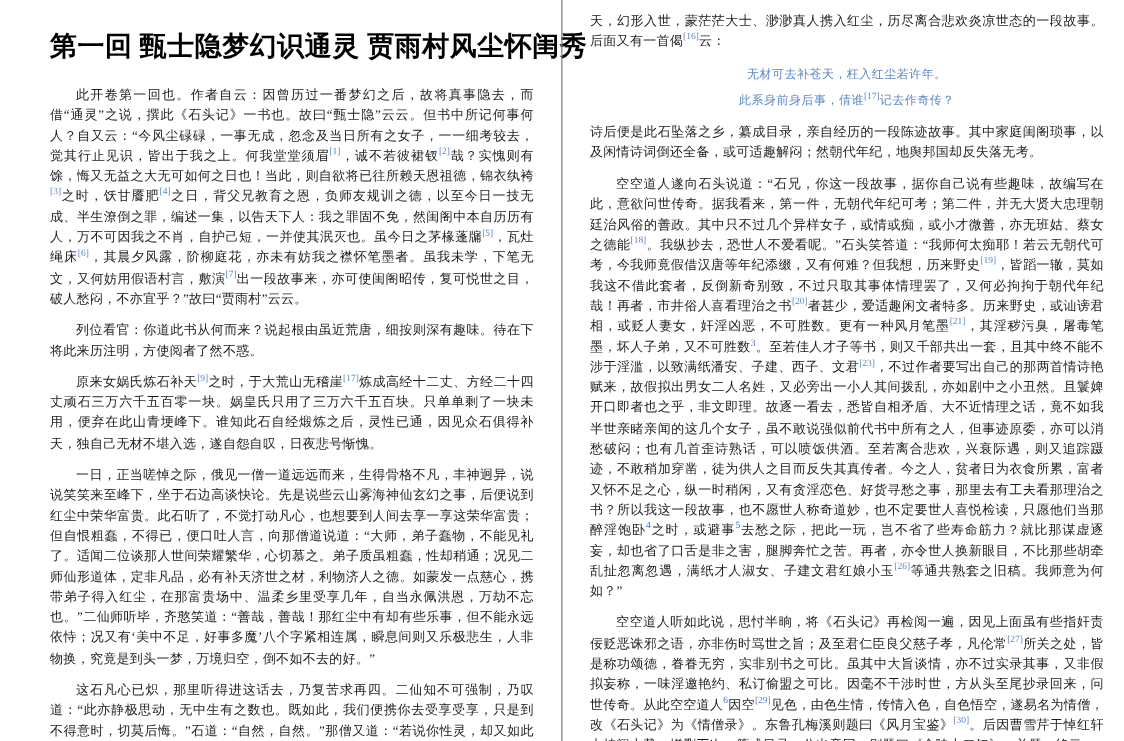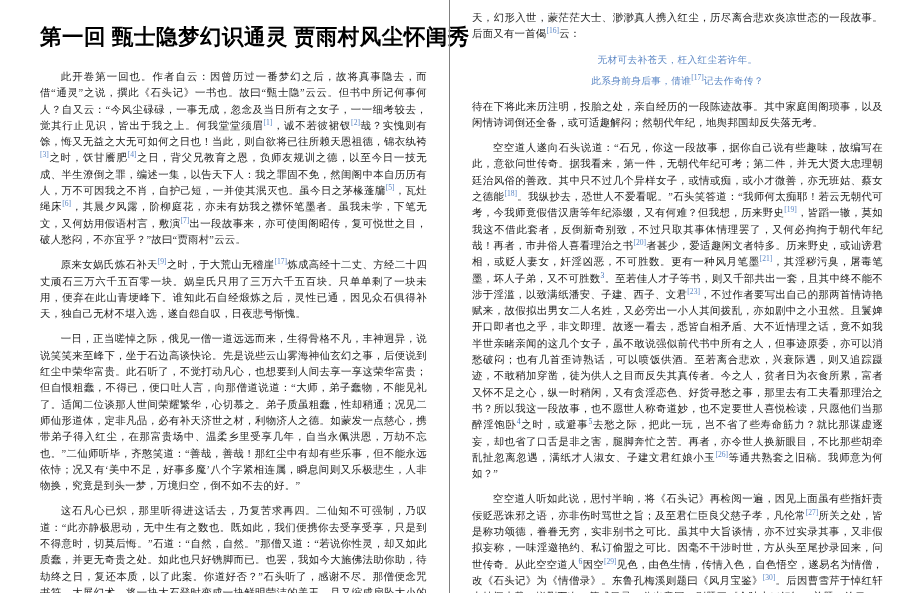--- a/index.html
+++ b/index.html
@@ -107,30 +107,31 @@
 </style>
 </head>
 <body>
 
 <div class="page">
   <div class="columns">
 
     <div class="col col-left">
       <h1 class="chapter-title">第一回 甄士隐梦幻识通灵 贾雨村风尘怀闺秀</h1>
       <p class="body-text">此开卷第一回也。作者自云：因曾历过一番梦幻之后，故将真事隐去，而借“通灵”之说，撰此《石头记》一书也。故曰“甄士隐”云云。但书中所记何事何人？自又云：“今风尘碌碌，一事无成，忽念及当日所有之女子，一一细考较去，觉其行止见识，皆出于我之上。何我堂堂须眉<span class="fn">[1]</span>，诚不若彼裙钗<span class="fn">[2]</span>哉？实愧则有馀，悔又无益之大无可如何之日也！当此，则自欲将已往所赖天恩祖德，锦衣纨袴<span class="fn">[3]</span>之时，饫甘餍肥<span class="fn">[4]</span>之日，背父兄教育之恩，负师友规训之德，以至今日一技无成、半生潦倒之罪，编述一集，以告天下人：我之罪固不免，然闺阁中本自历历有人，万不可因我之不肖，自护己短，一并使其泯灭也。虽今日之茅椽蓬牖<span class="fn">[5]</span>，瓦灶绳床<span class="fn">[6]</span>，其晨夕风露，阶柳庭花，亦未有妨我之襟怀笔墨者。虽我未学，下笔无文，又何妨用假语村言，敷演<span class="fn">[7]</span>出一段故事来，亦可使闺阁昭传，复可悦世之目，破人愁闷，不亦宜乎？”故曰“贾雨村”云云。</p>
+      <p class="body-text">列位看官：你道此书从何而来？说起根由虽近荒唐，细按则深有趣味。待在下将此来历注明，方使阅者了然不惑。</p>
       <p class="body-text">原来女娲氏炼石补天<span class="fn">[9]</span>之时，于大荒山无稽崖<span class="fn">[17]</span>炼成高经十二丈、方经二十四丈顽石三万六千五百零一块。娲皇氏只用了三万六千五百块。只单单剩了一块未用，便弃在此山青埂峰下。谁知此石自经煅炼之后，灵性已通，因见众石俱得补天，独自己无材不堪入选，遂自怨自叹，日夜悲号惭愧。</p>
       <p class="body-text">一日，正当嗟悼之际，俄见一僧一道远远而来，生得骨格不凡，丰神迥异，说说笑笑来至峰下，坐于石边高谈快论。先是说些云山雾海神仙玄幻之事，后便说到红尘中荣华富贵。此石听了，不觉打动凡心，也想要到人间去享一享这荣华富贵；但自恨粗蠢，不得已，便口吐人言，向那僧道说道：“大师，弟子蠢物，不能见礼了。适闻二位谈那人世间荣耀繁华，心切慕之。弟子质虽粗蠢，性却稍通；况见二师仙形道体，定非凡品，必有补天济世之材，利物济人之德。如蒙发一点慈心，携带弟子得入红尘，在那富贵场中、温柔乡里受享几年，自当永佩洪恩，万劫不忘也。”二仙师听毕，齐憨笑道：“善哉，善哉！那红尘中有却有些乐事，但不能永远依恃；况又有‘美中不足，好事多魔’八个字紧相连属，瞬息间则又乐极悲生，人非物换，究竟是到头一梦，万境归空，倒不如不去的好。”</p>
       <p class="body-text">这石凡心已炽，那里听得进这话去，乃复苦求再四。二仙知不可强制，乃叹道：“此亦静极思动，无中生有之数也。既如此，我们便携你去受享受享，只是到不得意时，切莫后悔。”石道：“自然，自然。”那僧又道：“若说你性灵，却又如此质蠢，并更无奇贵之处。如此也只好镌脚而已。也罢，我如今大施佛法助你助，待劫终之日，复还本质，以了此案。你道好否？”石头听了，感谢不尽。那僧便念咒书符，大展幻术，将一块大石登时变成一块鲜明莹洁的美玉，且又缩成扇坠大小的可佩可拿。那僧托于掌上，笑道：“形体倒也是个宝物了！还只没有实在的好处，须得再镌上数字，使人一见便知是奇物方妙。然后携你到那昌明隆盛之邦，诗礼簪缨之族，花柳繁华地，温柔富贵乡去安身乐业。”石头听了，喜不能禁，乃问：“不知赐了弟子那几件奇处，又不知携了弟子到何地方？望乞明示，使弟子不惑。”那僧笑道：“你且莫问，日后自然明白的。”说着，便袖了这石，同那道人飘然而去，竟不知投奔何方何舍。</p>
 
     </div>
 
     <div class="col col-right">
       <p class="body-text no-indent">天，幻形入世，蒙茫茫大士、渺渺真人携入红尘，历尽离合悲欢炎凉世态的一段故事。后面又有一首偈<span class="fn">[16]</span>云：</p>
       <p class="poem-line first">无材可去补苍天，枉入红尘若许年。</p>
       <p class="poem-line last">此系身前身后事，倩谁<span class="fn">[17]</span>记去作奇传？</p>
-      <p class="body-text no-indent">待在下将此来历注明，投胎之处，亲自经历的一段陈迹故事。其中家庭闺阁琐事，以及闲情诗词倒还全备，或可适趣解闷；然朝代年纪，地舆邦国却反失落无考。</p>
+      <p class="body-text no-indent">诗后便是此石坠落之乡，纂成目录，亲自经历的一段陈迹故事。其中家庭闺阁琐事，以及闲情诗词倒还全备，或可适趣解闷；然朝代年纪，地舆邦国却反失落无考。</p>
       <p class="body-text">空空道人遂向石头说道：“石兄，你这一段故事，据你自己说有些趣味，故编写在此，意欲问世传奇。据我看来，第一件，无朝代年纪可考；第二件，并无大贤大忠理朝廷治风俗的善政。其中只不过几个异样女子，或情或痴，或小才微善，亦无班姑、蔡女之德能<span class="fn">[18]</span>。我纵抄去，恐世人不爱看呢。”石头笑答道：“我师何太痴耶！若云无朝代可考，今我师竟假借汉唐等年纪添缀，又有何难？但我想，历来野史<span class="fn">[19]</span>，皆蹈一辙，莫如我这不借此套者，反倒新奇别致，不过只取其事体情理罢了，又何必拘拘于朝代年纪哉！再者，市井俗人喜看理治之书<span class="fn">[20]</span>者甚少，爱适趣闲文者特多。历来野史，或讪谤君相，或贬人妻女，奸淫凶恶，不可胜数。更有一种风月笔墨<span class="fn">[21]</span>，其淫秽污臭，屠毒笔墨，坏人子弟，又不可胜数<span class="sup-num">3</span>。至若佳人才子等书，则又千部共出一套，且其中终不能不涉于淫滥，以致满纸潘安、子建、西子、文君<span class="fn">[23]</span>，不过作者要写出自己的那两首情诗艳赋来，故假拟出男女二人名姓，又必旁出一小人其间拨乱，亦如剧中之小丑然。且鬟婢开口即者也之乎，非文即理。故逐一看去，悉皆自相矛盾、大不近情理之话，竟不如我半世亲睹亲闻的这几个女子，虽不敢说强似前代书中所有之人，但事迹原委，亦可以消愁破闷；也有几首歪诗熟话，可以喷饭供酒。至若离合悲欢，兴衰际遇，则又追踪蹑迹，不敢稍加穿凿，徒为供人之目而反失其真传者。今之人，贫者日为衣食所累，富者又怀不足之心，纵一时稍闲，又有贪淫恋色、好货寻愁之事，那里去有工夫看那理治之书？所以我这一段故事，也不愿世人称奇道妙，也不定要世人喜悦检读，只愿他们当那醉淫饱卧<span class="sup-num">4</span>之时，或避事<span class="sup-num">5</span>去愁之际，把此一玩，岂不省了些寿命筋力？就比那谋虚逐妄，却也省了口舌是非之害，腿脚奔忙之苦。再者，亦令世人换新眼目，不比那些胡牵乱扯忽离忽遇，满纸才人淑女、子建文君红娘小玉<span class="fn">[26]</span>等通共熟套之旧稿。我师意为何如？”</p>
       <p class="body-text">空空道人听如此说，思忖半晌，将《石头记》再检阅一遍，因见上面虽有些指奸责佞贬恶诛邪之语，亦非伤时骂世之旨；及至君仁臣良父慈子孝，凡伦常<span class="fn">[27]</span>所关之处，皆是称功颂德，眷眷无穷，实非别书之可比。虽其中大旨谈情，亦不过实录其事，又非假拟妄称，一味淫邀艳约、私订偷盟之可比。因毫不干涉时世，方从头至尾抄录回来，问世传奇。从此空空道人<span class="sup-num">6</span>因空<span class="fn">[29]</span>见色，由色生情，传情入色，自色悟空，遂易名为情僧，改《石头记》为《情僧录》。东鲁孔梅溪则题曰《风月宝鉴》<span class="fn">[30]</span>。后因曹雪芹于悼红轩中披阅十载，增删五次，纂成目录，分出章回，则题曰《金陵十二钗》。并题一绝云：</p>
 
     </div>
 
   </div>
 </div>
 
 </body></html>

